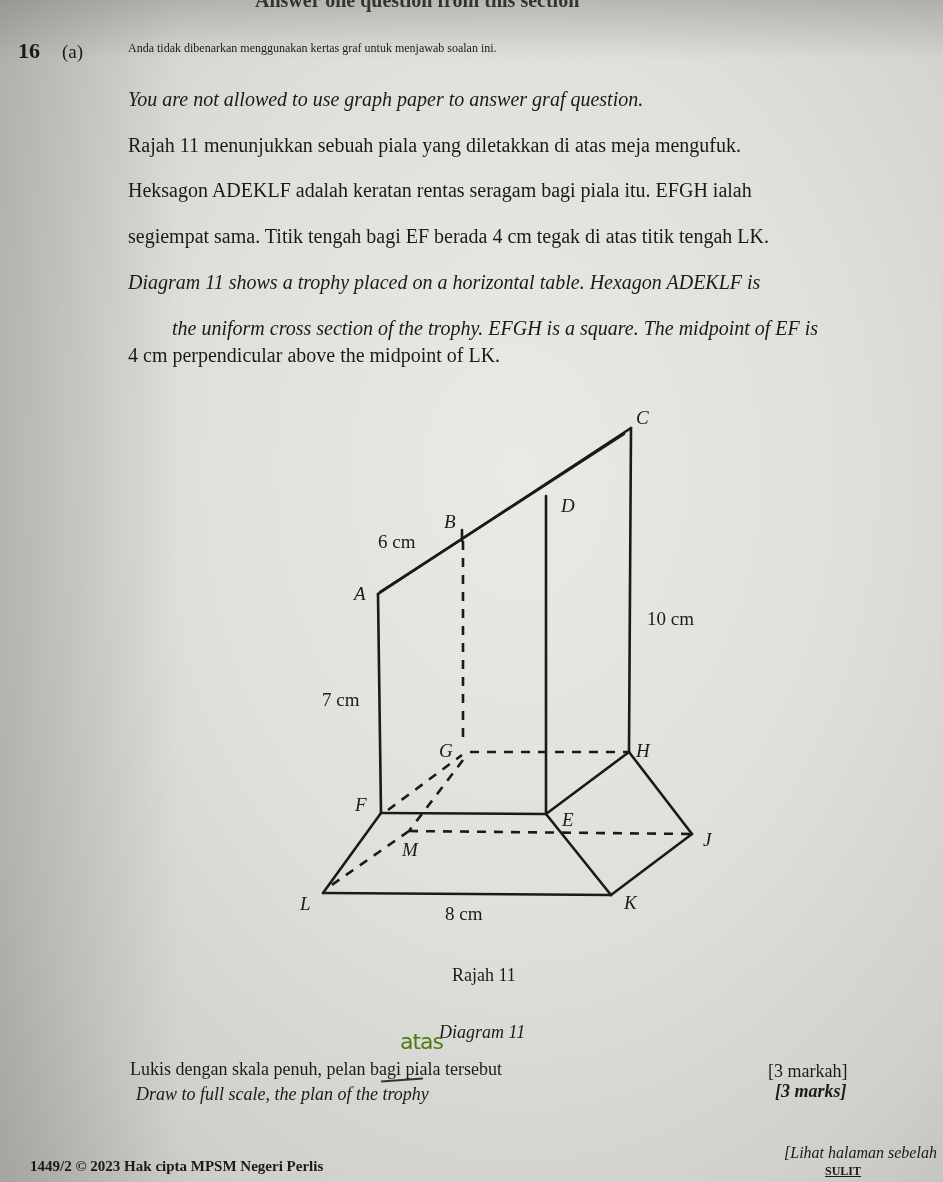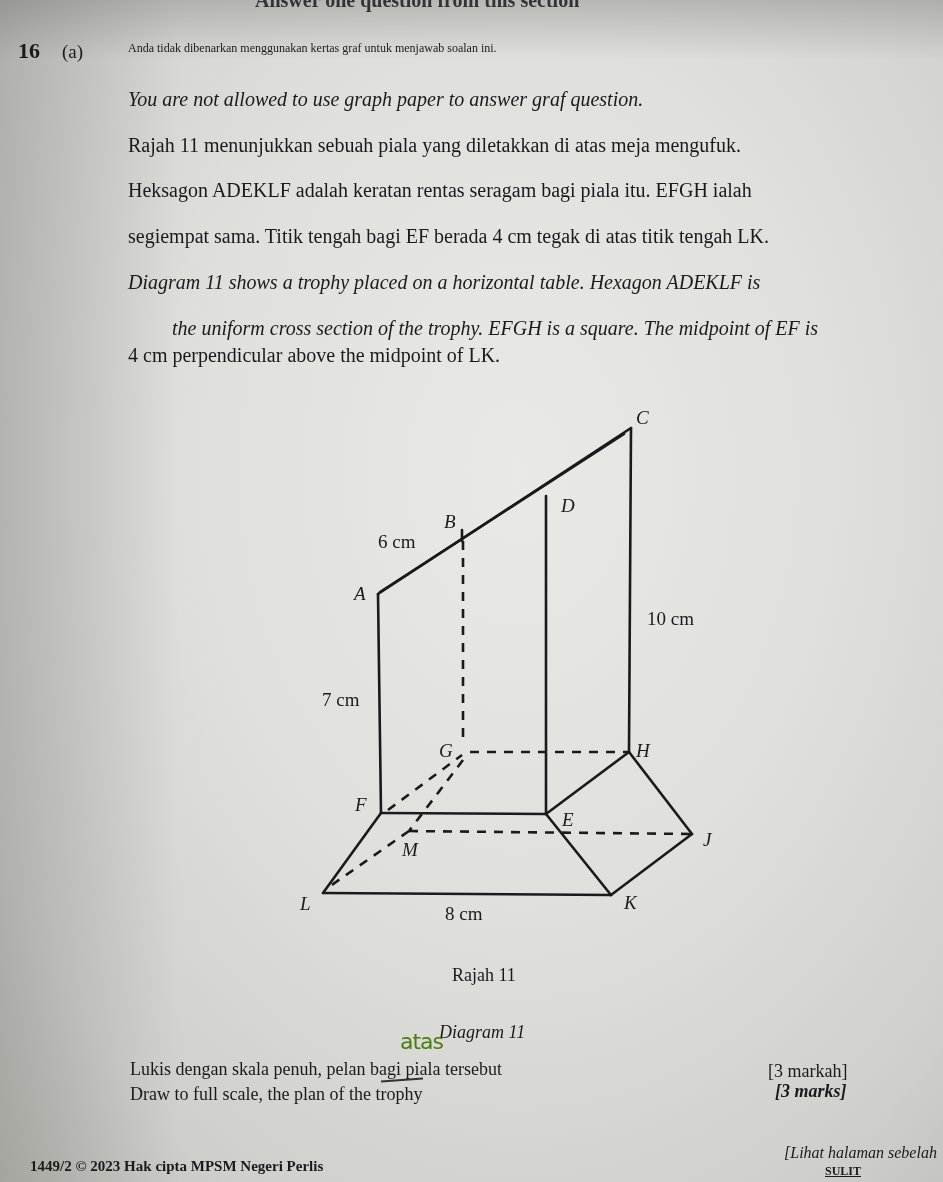--- a/index.html
+++ b/index.html
@@ -25,21 +25,21 @@
   .line6 { left:128px; top:272px; font-style:italic; }
   .line7 { left:128px; top:318px; font-style:italic;margin-left:44px; }
   .line8 { left:128px; top:345px; }
   svg.diagram { position:absolute; left:0; top:0; }
   .lbl { font-family:"Liberation Serif", serif; font-size:19px; fill:#1a1a1a; }
   .lbl.it { font-style:italic; }
   .cap1 { left:452px; top:966px; font-size:18px; }
   .cap2 { left:439px; top:995px; font-size:18px; font-style:italic;margin-top:28px; }
   .hand { left:400px; top:1031px; font-family:"DejaVu Sans", sans-serif; font-size:22px; color:#4d7c0f; letter-spacing:-1px; }
   .instr1 { left:130px; top:1060px; font-size:18px; }
-  .instr2 { left:130px; top:1085px; font-size:18px; }
+  .instr2 { left:136px; top:1085px; font-size:18px; font-style:italic; }
   .marks1 { left:768px; top:1062px; font-size:18px; }
   .marks2 { left:775px; top:1082px; font-size:18px;font-weight:bold; }
   .underline { position:absolute; left:381px; top:1079px; width:42px; height:2px; background:#333; transform:rotate(-4deg); }
   .footer-left { left:30px; top:1159px; font-size:15px; font-weight:bold; }
   .footer-r1 { left:784px; top:1145px; font-size:16px; font-style:italic; }
   .footer-r2 { left:825px; top:1165px; font-size:12px; font-weight:bold;text-decoration:underline; }
 </style>
 </head>
 <body>
 

